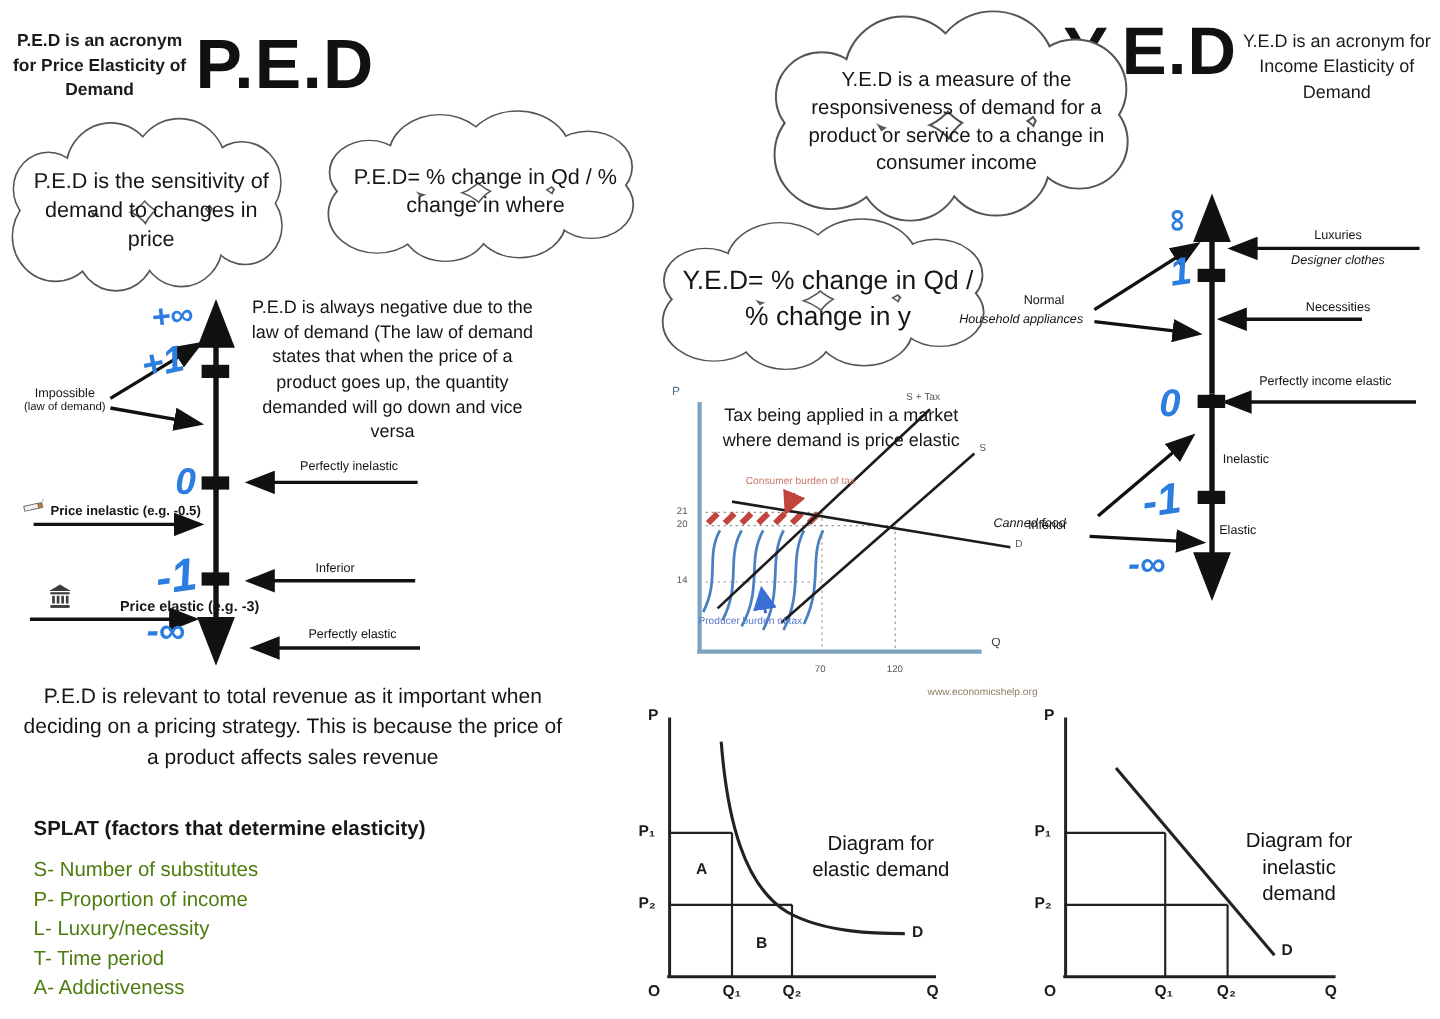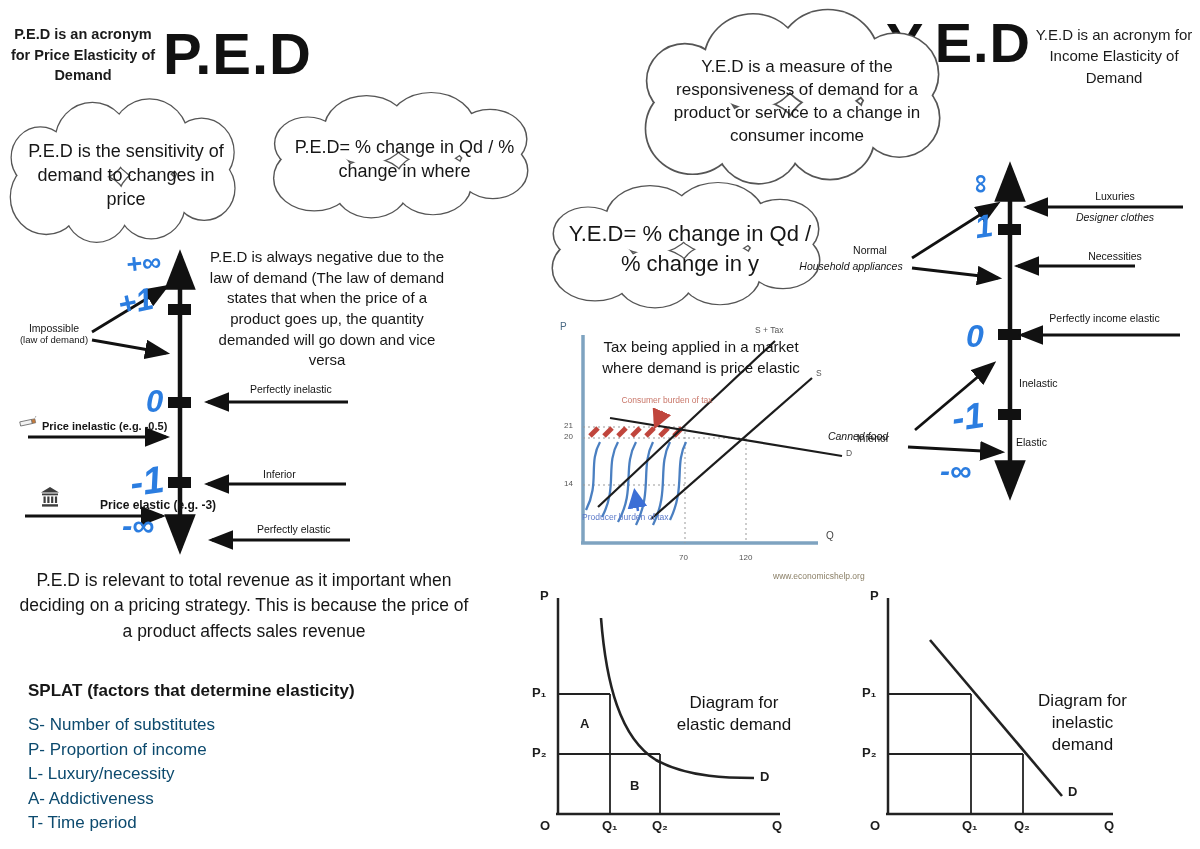--- a/index.html
+++ b/index.html
@@ -13,21 +13,21 @@
   .cloud-text{position:absolute;inset:0;display:flex;align-items:center;justify-content:center;
               text-align:center;line-height:1.35;color:#161616;}
   .cloud-svg{position:absolute;inset:0;width:100%;height:100%;}
   .blue{color:#2b7de0;font-weight:bold;font-style:italic;}
   .sm{font-size:10.5px;color:#141414;}
   .xs{font-size:8.5px;}
   .ital{font-style:italic;}
   .rot90{display:inline-block;transform:rotate(90deg);}
   .para{line-height:1.38;}
   .diag-lab{font-size:13px;font-weight:bold;color:#1d1d1d;}
-  .splat-item{font-size:17px;line-height:24.5px;color:#0c4a6e;}
+  .splat-item{font-size:17px;line-height:24.5px;color:#4d7c0f;}
   .caption{font-size:17px;line-height:1.3;text-align:center;color:#141414;margin-top:36px;}
 </style>
 </head>
 <body>
 
 <div class="poster">
 
   <div class="abs corner-note ctr" style="left:8px;top:24px;width:150px;font-weight:bold;">P.E.D is an acronym for Price Elasticity of Demand</div>
   <div class="abs big-title" style="left:163px;top:20px;">P.E.D</div>
   <div class="abs big-title" style="left:886px;top:10px;font-size:56px;">Y.E.D</div>
@@ -305,22 +305,22 @@
     <div class="abs sm" style="left:226px;top:286px;">Elastic</div>
     <div class="abs blue" style="left:150px;top:304px;font-size:30px;">-∞</div>
   </div>
 
   <div class="abs ctr" style="left:18px;top:568px;width:452px;font-size:17.5px;line-height:1.45;">P.E.D is relevant to total revenue as it important when deciding on a pricing strategy. This is because the price of a product affects sales revenue</div>
   <div class="abs" style="left:28px;top:681px;font-size:17px;font-weight:bold;">SPLAT (factors that determine elasticity)</div>
   <div class="abs" style="left:28px;top:713px;">
     <div class="splat-item">S-  Number of substitutes</div>
     <div class="splat-item">P- Proportion of income</div>
     <div class="splat-item">L- Luxury/necessity</div>
+    <div class="splat-item">T- Time period</div>
     <div class="splat-item">A- Addictiveness</div>
-    <div class="splat-item">T- Time period</div>
   </div>
 
   <div class="abs" style="left:528px;top:588px;width:268px;height:255px;">
     <svg width="268" height="255">
       <g stroke="#222" stroke-width="2.5">
         <line x1="30" y1="10" x2="30" y2="226"></line>
         <line x1="28" y1="226" x2="252" y2="226"></line>
       </g>
       <path d="M73,30 C78,95 92,150 128,172 C160,190 205,190 226,190" stroke="#222" stroke-width="2.6" fill="none"></path>
       <g stroke="#222" stroke-width="1.8">

